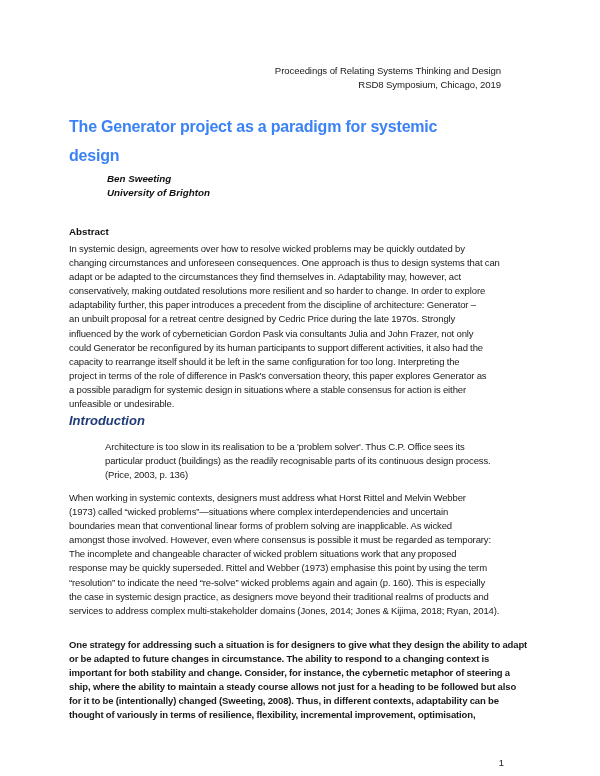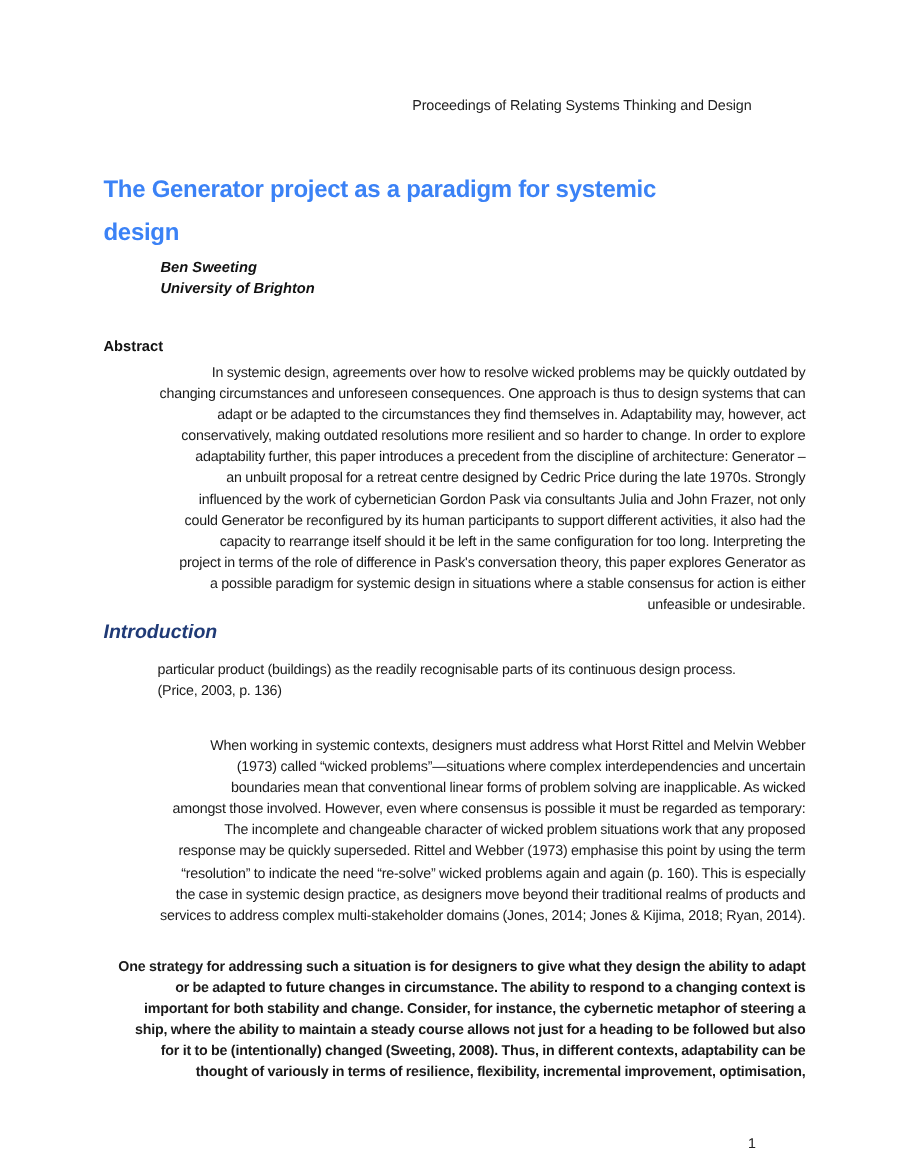--- a/index.html
+++ b/index.html
@@ -70,21 +70,20 @@
     .para {
       position: absolute;
       left: 69px;
       width: 468px;
       font-size: 9.5px;
       line-height: 14.1px;
       color: #1a1a1a;
       margin: 0;
       letter-spacing: -0.12px;
       word-spacing: -0.2px;
-      text-align: right;
     }
     .quote {
       position: absolute;
       left: 105px;
       width: 432px;
       font-size: 9.5px;
       line-height: 14.1px;
       color: #1a1a1a;
       margin: 0;
       letter-spacing: -0.12px;
@@ -99,20 +98,21 @@
       color: #222;
     }
   </style>
 </head>
 <body>
 
 <div class="page">
 
   <div class="running-header">
     <span class="line">Proceedings of Relating Systems Thinking and Design</span>
+    <span class="line">RSD8 Symposium, Chicago, 2019</span>
   </div>
 
   <h1 class="title">
     <span class="line">The Generator project as a paradigm for systemic</span>
     <span class="line">design</span>
   </h1>
 
   <div class="authors">
     <span class="line">Ben Sweeting</span>
     <span class="line">University of Brighton</span>
@@ -131,20 +131,21 @@
     <span class="line">could Generator be reconfigured by its human participants to support different activities, it also had the</span>
     <span class="line">capacity to rearrange itself should it be left in the same configuration for too long. Interpreting the</span>
     <span class="line">project in terms of the role of difference in Pask's conversation theory, this paper explores Generator as</span>
     <span class="line">a possible paradigm for systemic design in situations where a stable consensus for action is either</span>
     <span class="line">unfeasible or undesirable.</span>
   </p>
 
   <div class="section-heading" style="top:385px;">Introduction</div>
 
   <p class="quote" style="top:412px;">
+    <span class="line">Architecture is too slow in its realisation to be a 'problem solver'. Thus C.P. Office sees its</span>
     <span class="line">particular product (buildings) as the readily recognisable parts of its continuous design process.</span>
     <span class="line">(Price, 2003, p. 136)</span>
   </p>
 
   <p class="para" style="top:463px;">
     <span class="line">When working in systemic contexts, designers must address what Horst Rittel and Melvin Webber</span>
     <span class="line">(1973) called “wicked problems”—situations where complex interdependencies and uncertain</span>
     <span class="line">boundaries mean that conventional linear forms of problem solving are inapplicable. As wicked</span>
     <span class="line">amongst those involved. However, even where consensus is possible it must be regarded as temporary:</span>
     <span class="line">The incomplete and changeable character of wicked problem situations work that any proposed</span>

